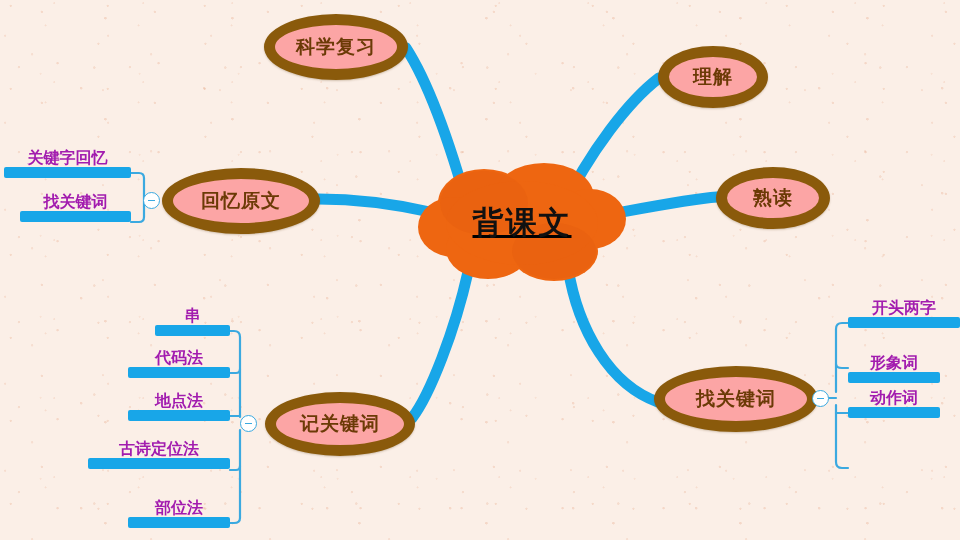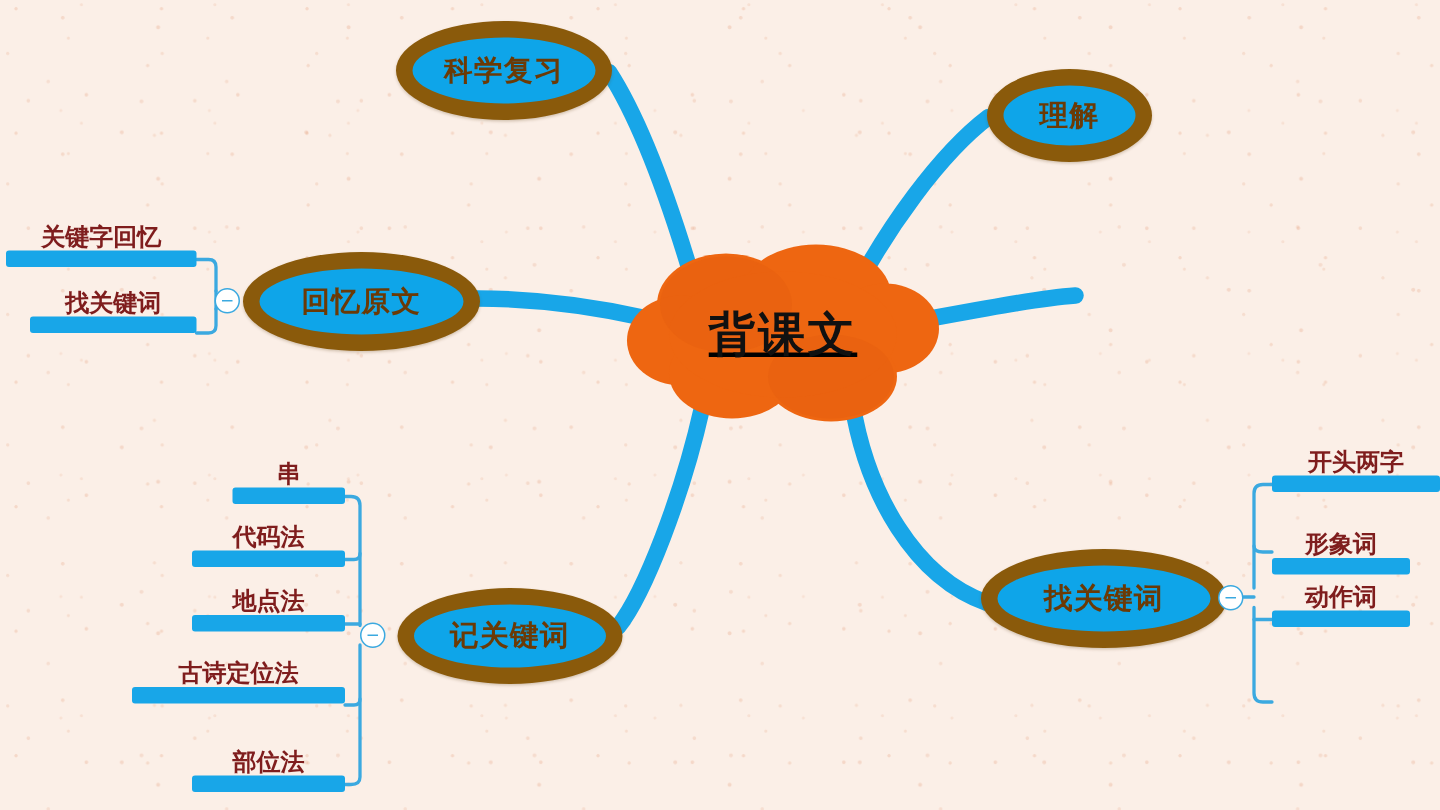--- a/index.html
+++ b/index.html
@@ -69,21 +69,21 @@
     z-index: 3;
     color: #111111;
     font-size: 31px;
     font-weight: bold;
     letter-spacing: 2px;
     white-space: nowrap;
   }
   
   .oval {
     border-radius: 50%;
-    background: #0ea5e9;
+    background: #fca5a5;
     border: 11px solid #8a5a0b;
     box-shadow: 0 1px 2px rgba(90,60,10,0.25);
   }
   .oval .oval-label {
     color: #6b3a06;
     font-size: 19px;
     font-weight: bold;
     white-space: nowrap;
     letter-spacing: 1px;
   }
@@ -97,21 +97,21 @@
   
   .leaf {
     position: absolute;
     height: 38px;
   }
   .leaf .leaf-label {
     position: absolute;
     bottom: 12px;
     width: 100%;
     text-align: center;
-    color: #7f1d1d;
+    color: #a21caf;
     font-size: 16px;
     font-weight: bold;
     white-space: nowrap;
     line-height: 1;
   }
   .leaf .leaf-bar {
     position: absolute;
     bottom: 0;
     left: 0;
     width: 100%;
@@ -219,20 +219,23 @@
   </div>
 
   <div class="node oval" id="node-kexuefuxi">
     <span class="oval-label">科学复习</span>
   </div>
 
   <div class="node oval" id="node-lijie">
     <span class="oval-label">理解</span>
   </div>
 
+  <div class="node oval" id="node-shudu">
+    <span class="oval-label">熟读</span>
+  </div>
 
   <div class="node oval" id="node-huiyi">
     <span class="oval-label">回忆原文</span>
   </div>
 
   <div class="node oval" id="node-jiguan">
     <span class="oval-label">记关键词</span>
   </div>
 
   <div class="node oval" id="node-zhaoguan">

